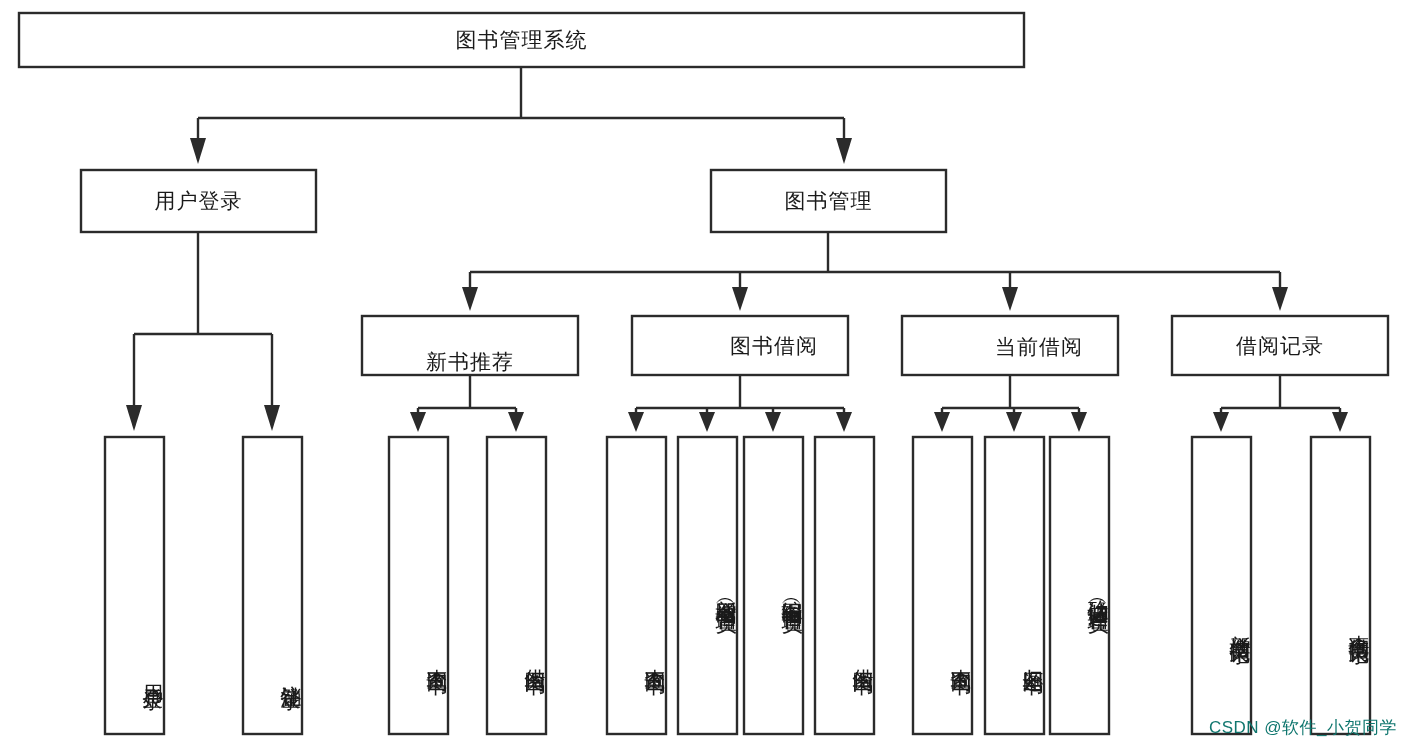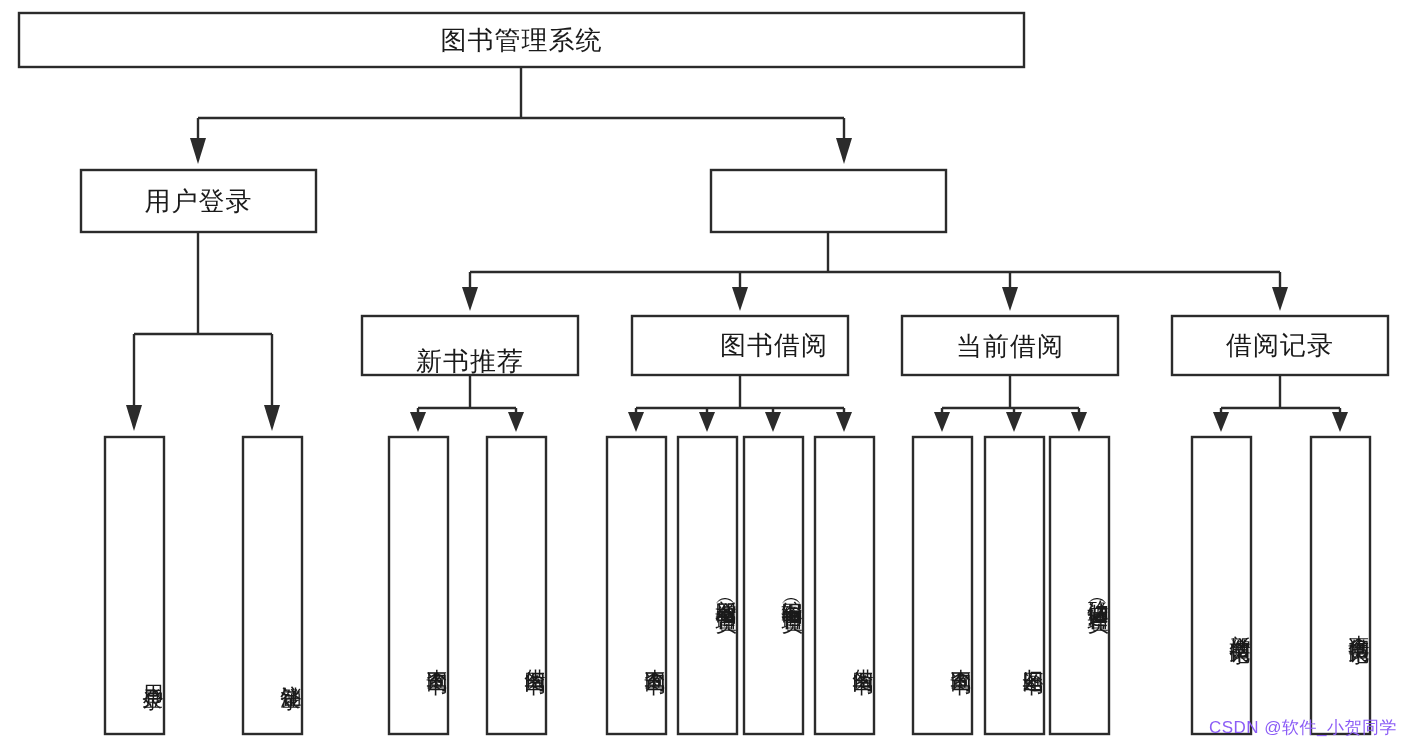--- a/index.html
+++ b/index.html
@@ -53,33 +53,33 @@
     letter-spacing: 2px;
     white-space: nowrap;
     pointer-events: none;
     font-family: "Liberation Sans", "DejaVu Sans", sans-serif;
   }
   .htext-wrap {
     position: absolute;
     display: flex;
     align-items: center;
     justify-content: center;
-    font-size: 26px;
+    font-size: 21px;
     color: #1a1a1a;
     letter-spacing: 1px;
     white-space: nowrap;
     pointer-events: none;
     font-family: Liberation Sans, sans-serif;
   }
   .watermark {
     position: absolute;
     right: 8px;
     bottom: 8px;
     font-size: 17px;
-    color: #8b5cf6;
+    color: #0f766e;
     letter-spacing: 0.5px;
     white-space: nowrap;
     font-family: "Liberation Sans", "DejaVu Sans", sans-serif;
   }
 </style>
 </head>
 <body>
 
 <div id="diagram-root">
 
@@ -188,24 +188,25 @@
       <path class="connector" d="M 1221 408 L 1221 414"></path>
       <path class="connector" d="M 1340 408 L 1340 414"></path>
       <path class="arrow-head" d="M 1213 412 L 1229 412 L 1221 432 Z"></path>
       <path class="arrow-head" d="M 1332 412 L 1348 412 L 1340 432 Z"></path>
     </g>
   </svg>
 
   <div class="htext-wrap" style="left:19px; top:13px; width:1005px; height:54px;">图书管理系统</div>
 
   <div class="htext-wrap" style="left:81px; top:170px; width:235px; height:62px;">用户登录</div>
+  <div class="htext-wrap" style="left:711px; top:170px; width:235px; height:62px;">图书管理</div>
 
   <div class="htext-wrap" style="left:362px; top:332px; width:216px; height:59px;">新书推荐</div>
   <div class="htext-wrap" style="left:632px; top:316px; width:216px; height:59px;padding-left:34px;">图书借阅</div>
-  <div class="htext-wrap" style="left:902px; top:316px; width:216px; height:61px;">当前借阅</div>
+  <div class="htext-wrap" style="left:902px; top:316px; width:216px; height:61px;padding-left:29px;">当前借阅</div>
   <div class="htext-wrap" style="left:1172px; top:316px; width:216px; height:59px;border-radius:19px;">借阅记录</div>
 
   <div class="vtext-wrap" style="left:105px; top:437px; width:59px; height:297px; padding-top:86px;">用户登录</div>
   <div class="vtext-wrap" style="left:243px; top:437px; width:59px; height:297px; padding-top:86px;">注销登录</div>
 
   <div class="vtext-wrap" style="left:389px; top:437px; width:59px; height:297px; padding-top:70px;">查询图书</div>
   <div class="vtext-wrap" style="left:487px; top:437px; width:59px; height:297px; padding-top:70px;">借阅图书</div>
 
   <div class="vtext-wrap" style="left:607px; top:437px; width:59px; height:297px; padding-top:70px;">查询图书</div>
   <div class="vtext-wrap" style="left:678px; top:437px; width:59px; height:297px; padding-top:6px;">新增图书（管理员）</div>

